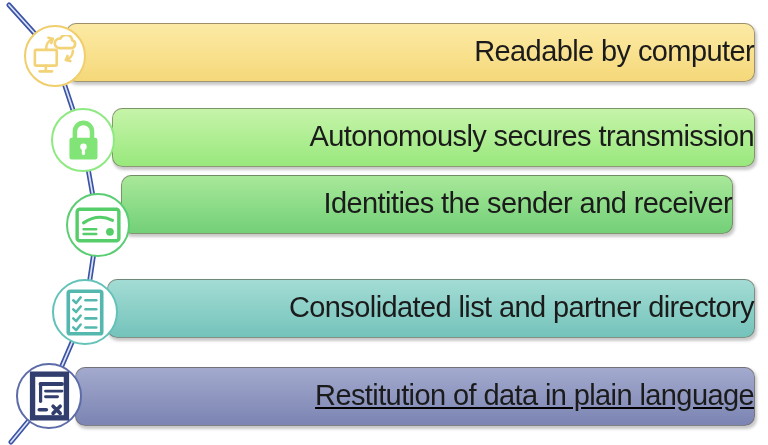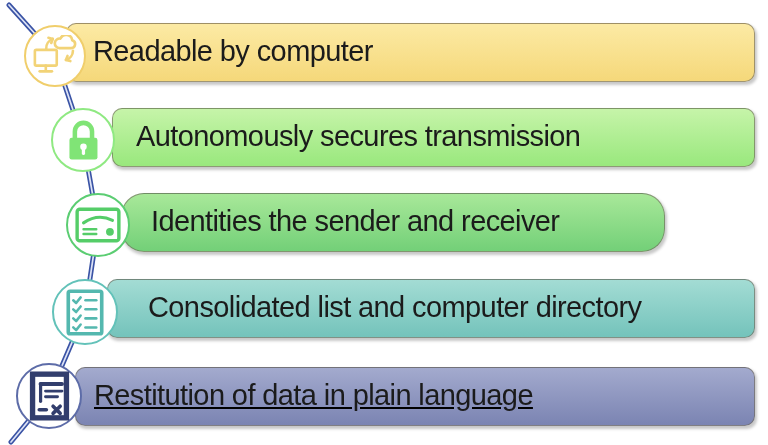--- a/index.html
+++ b/index.html
@@ -17,20 +17,21 @@
   .row{position:absolute;left:0;top:0;width:768px;height:0;}
   .bar{
     position:absolute;
     height:59px;
     border-radius:10px;
     border:1px solid rgba(110,105,90,0.65);
     background:linear-gradient(180deg, var(--bar-top) 0%, var(--bar-bottom) 100%);
     box-shadow:1.5px 2.5px 3px rgba(0,0,0,0.22);
     display:flex;align-items:center;
     box-sizing:border-box;
+    justify-content:flex-end;
   }
   .label{
     font-size:29px;
     letter-spacing:-0.6px;
     color:#1b1b1b;
     white-space:nowrap;
     line-height:1;
     padding-bottom:2px;
   }
   .circle{
@@ -41,21 +42,21 @@
     box-sizing:border-box;
     display:flex;align-items:center;justify-content:center;
   }
   .icon{color:var(--icon-color);display:block;}
 
   
   .r0 .bar{left:66px;top:23px;width:689px;}  .r0 .label{padding-left:26px;}
   .r0 .circle{left:24px;top:25px;width:62px;height:62px;}
   .r1 .bar{left:112px;top:108px;width:643px;} .r1 .label{padding-left:23px;}
   .r1 .circle{left:51px;top:108px;width:64px;height:64px;}
-  .r2 .bar{left:121px;top:193px;width:544px;border-radius:23px;} .r2 .label{padding-left:29px;}
+  .r2 .bar{left:121px;top:175px;width:612px;} .r2 .label{padding-left:29px;}
   .r2 .circle{left:66px;top:193px;width:64px;height:64px;}
   .r3 .bar{left:107px;top:279px;width:648px;} .r3 .label{padding-left:40px;}
   .r3 .circle{left:52px;top:279px;width:66px;height:66px;}
   .r4 .bar{left:75px;top:367px;width:680px;text-decoration:underline;}  .r4 .label{padding-left:18px;}
   .r4 .circle{left:16px;top:363px;width:66px;height:66px;}
 </style>
 </head>
 <body>
 
 <div class="canvas">
@@ -106,21 +107,21 @@
         <rect x="2.5" y="2.5" width="49" height="37" rx="3" stroke-width="4"></rect>
         <path d="M10 18.5 Q 27 7 44 15.5" stroke-width="3.6"></path>
         <path d="M10 26 h15 M10 31.5 h15" stroke-width="2.8"></path>
         <circle cx="41" cy="29" r="4.6" fill="currentColor" stroke="none"></circle>
       </svg>
     </span>
   </div>
 
   <div class="row r3" style="--bar-top: #a3dcd4; --bar-bottom: #74c3bb; --ring: #63c2b9; --icon-color: #54b8af;">
     <div class="bar">
-      <span class="label">Consolidated list and computer directory</span>
+      <span class="label">Consolidated list and partner directory</span>
     </div>
     <span class="circle">
       <svg class="icon" width="38" height="47" viewBox="0 0 42 52" fill="none" stroke="currentColor" stroke-linecap="round" stroke-linejoin="round">
         <rect x="2.5" y="2.5" width="37" height="47" rx="2" stroke-width="4"></rect>
         <path d="M8 12.5 l3.2 3 5-6.2" stroke-width="2.8"></path>
         <path d="M21.5 12.5 h12" stroke-width="2.8"></path>
         <path d="M8 22.5 l3.2 3 5-6.2" stroke-width="2.8"></path>
         <path d="M21.5 22.5 h12" stroke-width="2.8"></path>
         <path d="M8 32.5 l3.2 3 5-6.2" stroke-width="2.8"></path>
         <path d="M21.5 32.5 h12" stroke-width="2.8"></path>

